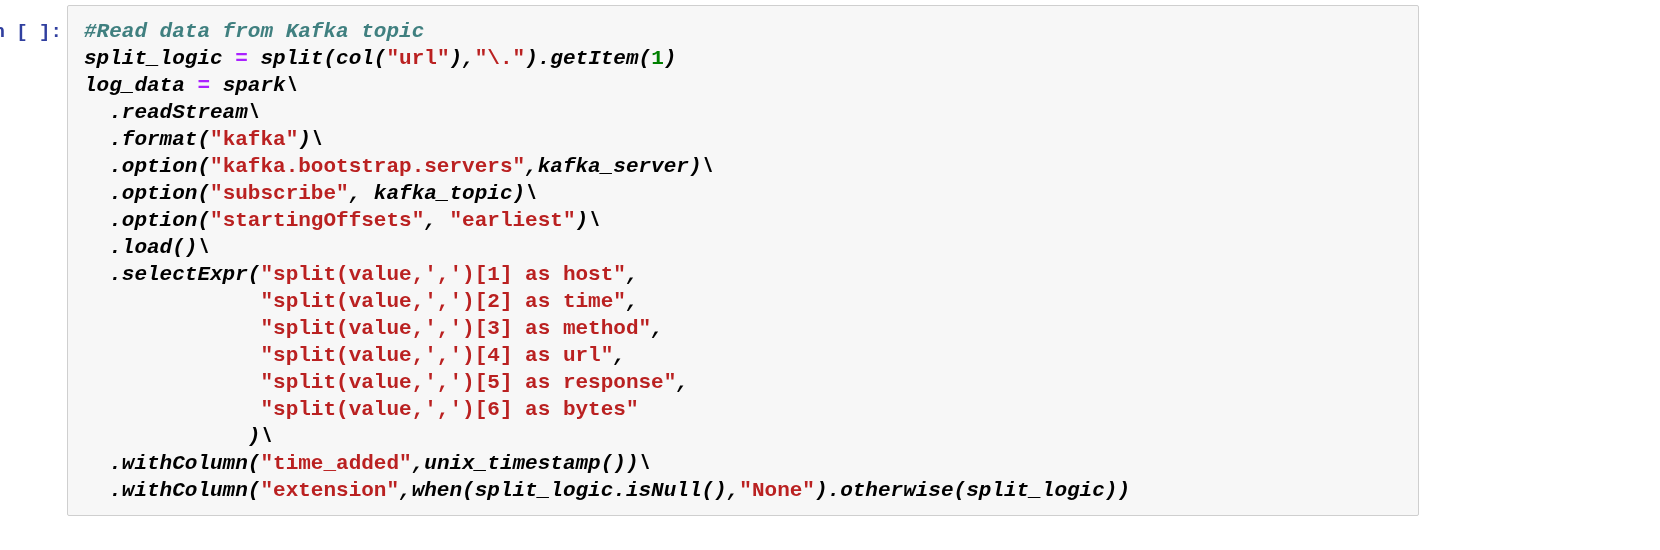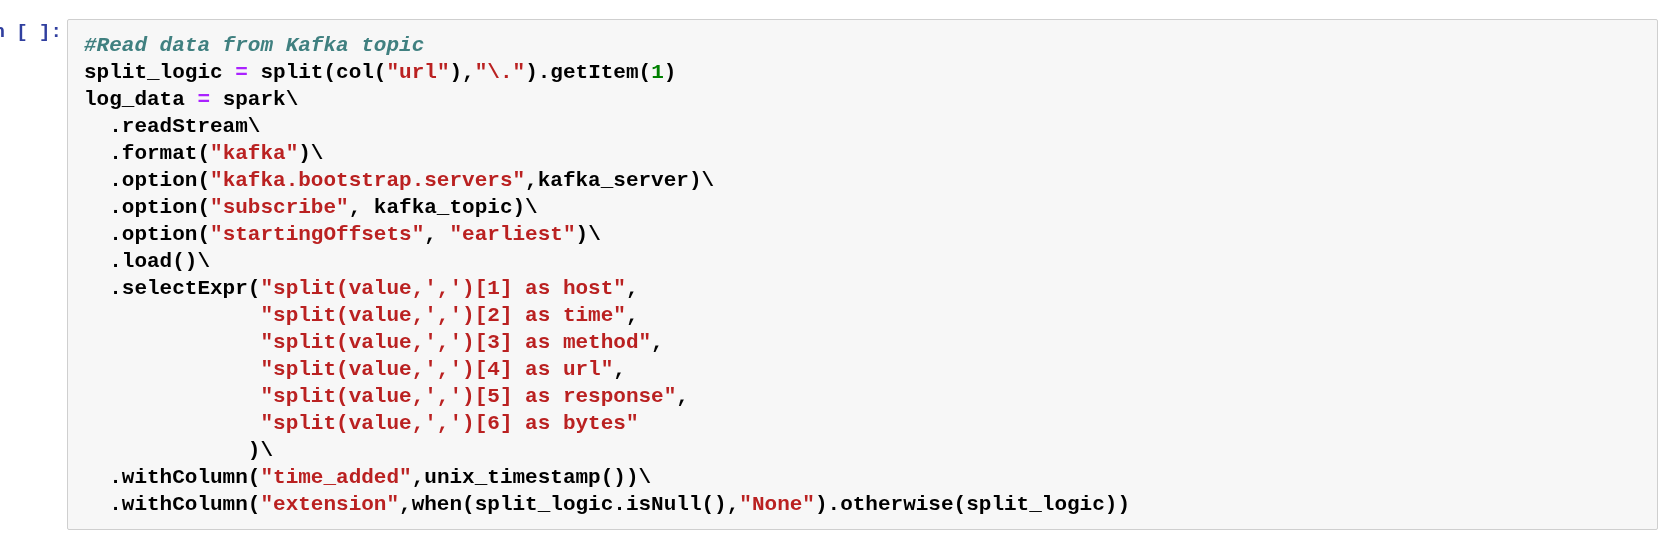--- a/index.html
+++ b/index.html
@@ -25,37 +25,37 @@
     position: absolute;
     left: -18px;
     top: 20px;
     font: bold 19px/24px "Liberation Mono", "DejaVu Sans Mono", monospace;
     color: var(--prompt, #303F9F);
     white-space: pre;
   }
   .input-area {
     position: absolute;
     left: 67px;
-    top: 19px;
-    width: 1591px;
+    top: 5px;
+    width: 1352px;
     height: 511px;
     box-sizing: border-box;
     background: var(--cell_bg, #f7f7f7);
     border: 1px solid var(--cell_border, #cfcfcf);
     border-radius: 2px;
     padding: 12px 8px 12px 16px;
     overflow: hidden;
   }
   .code {
     margin: 0;
     font: bold 21px/27px "Liberation Mono", "DejaVu Sans Mono", monospace;
     white-space: pre;
   }
   .code .line { height: 27px; }
-  .tk-pln { color: var(--plain, #000000); }
+  .tk-pln { color: var(--plain, #000000); font-style: italic; }
   .tk-com { color: var(--comment, #408080); font-style: italic; }
   .tk-str { color: var(--string, #BA2121); }
   .tk-op  { color: var(--operator, #AA22FF); font-weight: bold; }
   .tk-num { color: var(--number, #008000); }
 </style>
 </head>
 <body>
 
 <div class="cell">
   <div class="prompt">In [ ]:</div>

